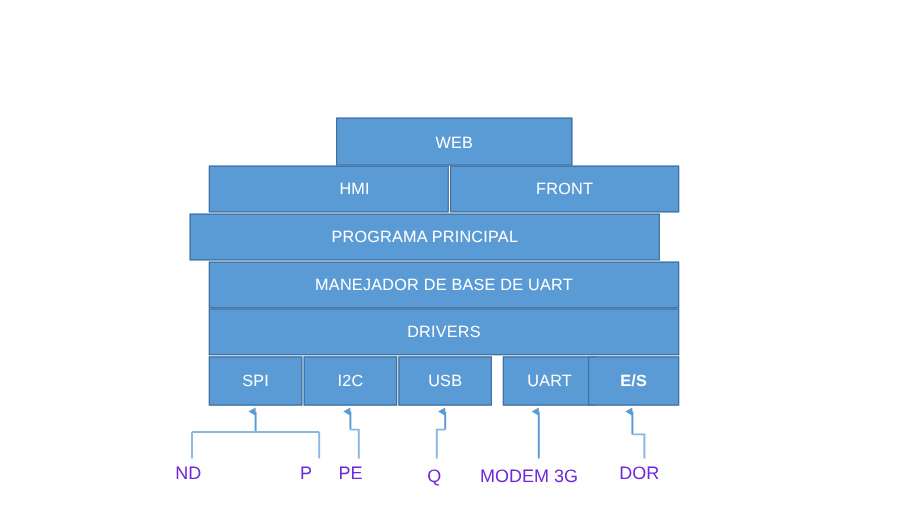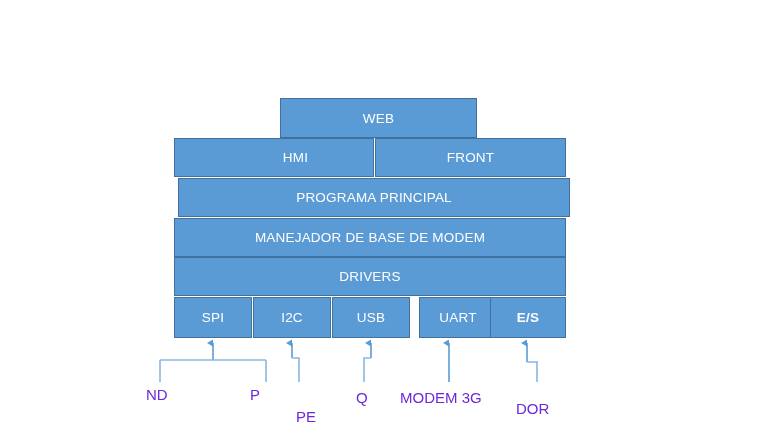--- a/index.html
+++ b/index.html
@@ -55,26 +55,26 @@
     <span>WEB</span>
   </div>
 
   <div class="box" style="left:174px; top:138px; width:200px; height:39px;padding-left:43px;">
     <span>HMI</span>
   </div>
   <div class="box" style="left:375px; top:138px; width:191px; height:39px;">
     <span>FRONT</span>
   </div>
 
-  <div class="box" style="left:178px; top:178px; width:392px; height:39px;text-align:right;">
+  <div class="box" style="left:158px; top:178px; width:392px; height:39px;text-align:right;">
     <span>PROGRAMA PRINCIPAL</span>
   </div>
 
   <div class="box" style="left:174px; top:218px; width:392px; height:39px;">
-    <span>MANEJADOR DE BASE DE MODEM</span>
+    <span>MANEJADOR DE BASE DE UART</span>
   </div>
 
   <div class="box" style="left:174px; top:257px; width:392px; height:39px;">
     <span>DRIVERS</span>
   </div>
 
   <div class="box" style="left:174px; top:297px; width:78px; height:41px;">
     <span>SPI</span>
   </div>
   <div class="box" style="left:253px; top:297px; width:78px; height:41px;">
@@ -123,26 +123,26 @@
       <path d="M527,362 L537,362 L537,382" stroke="#8AB6E2" stroke-width="1.6" fill="none"></path>
     </g>
   </svg>
 
   <div class="leaf-label" style="left:146px; top:386px;">
     <span>ND</span>
   </div>
   <div class="leaf-label" style="left:250px; top:386px;">
     <span>P</span>
   </div>
-  <div class="leaf-label" style="left:296px; top:386px;margin-top:22px;">
+  <div class="leaf-label" style="left:282px; top:386px;">
     <span>PE</span>
   </div>
   <div class="leaf-label" style="left:356px; top:389px;">
     <span>Q</span>
   </div>
   <div class="leaf-label" style="left:400px; top:389px;">
     <span>MODEM 3G</span>
   </div>
-  <div class="leaf-label" style="left:516px; top:386px;margin-top:14px;">
+  <div class="leaf-label" style="left:516px; top:386px;">
     <span>DOR</span>
   </div>
 
 </div>
 
 </body></html>

